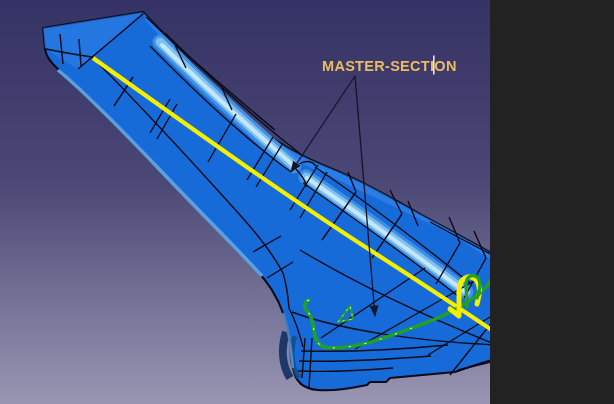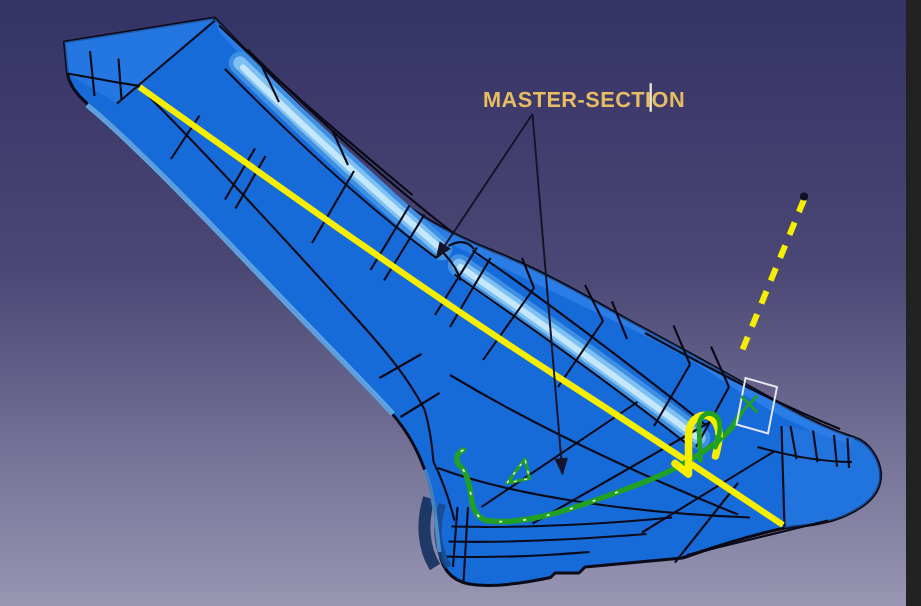--- a/index.html
+++ b/index.html
@@ -1,17 +1,17 @@
 <!DOCTYPE html>
 <html><head>
 <meta charset="utf-8">
 <style>
   html,body{margin:0;padding:0;background:#222;}
   .stage{
-    width:604px;height:404px;position:relative;overflow:hidden;
+    width:490px;height:404px;position:relative;overflow:hidden;
     font-family:"Liberation Sans", sans-serif;
   }
   .stage svg{display:block;}
   text.anno{
     font-family:"Liberation Sans", sans-serif;
     font-size:14.5px;
     font-weight:700;
     letter-spacing:0.3px;
   }
 </style>

